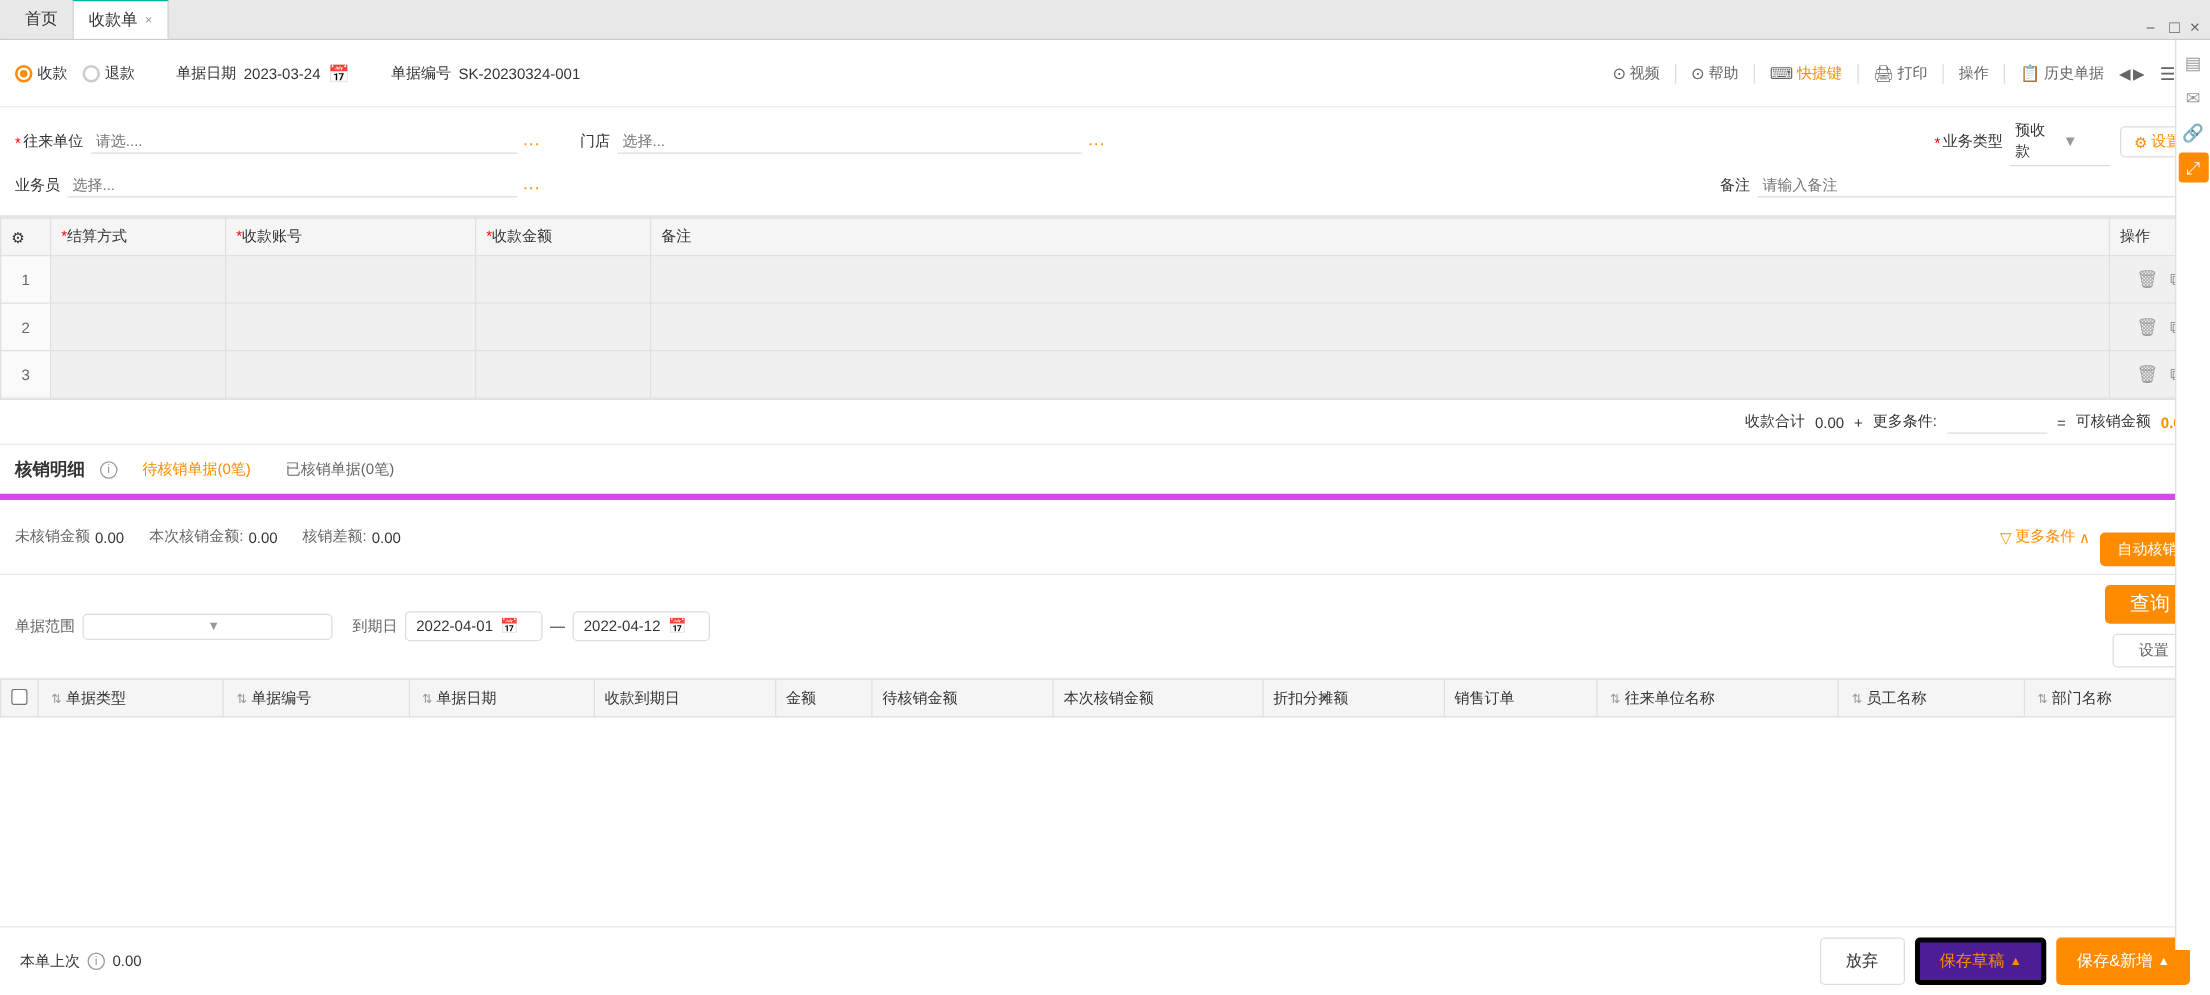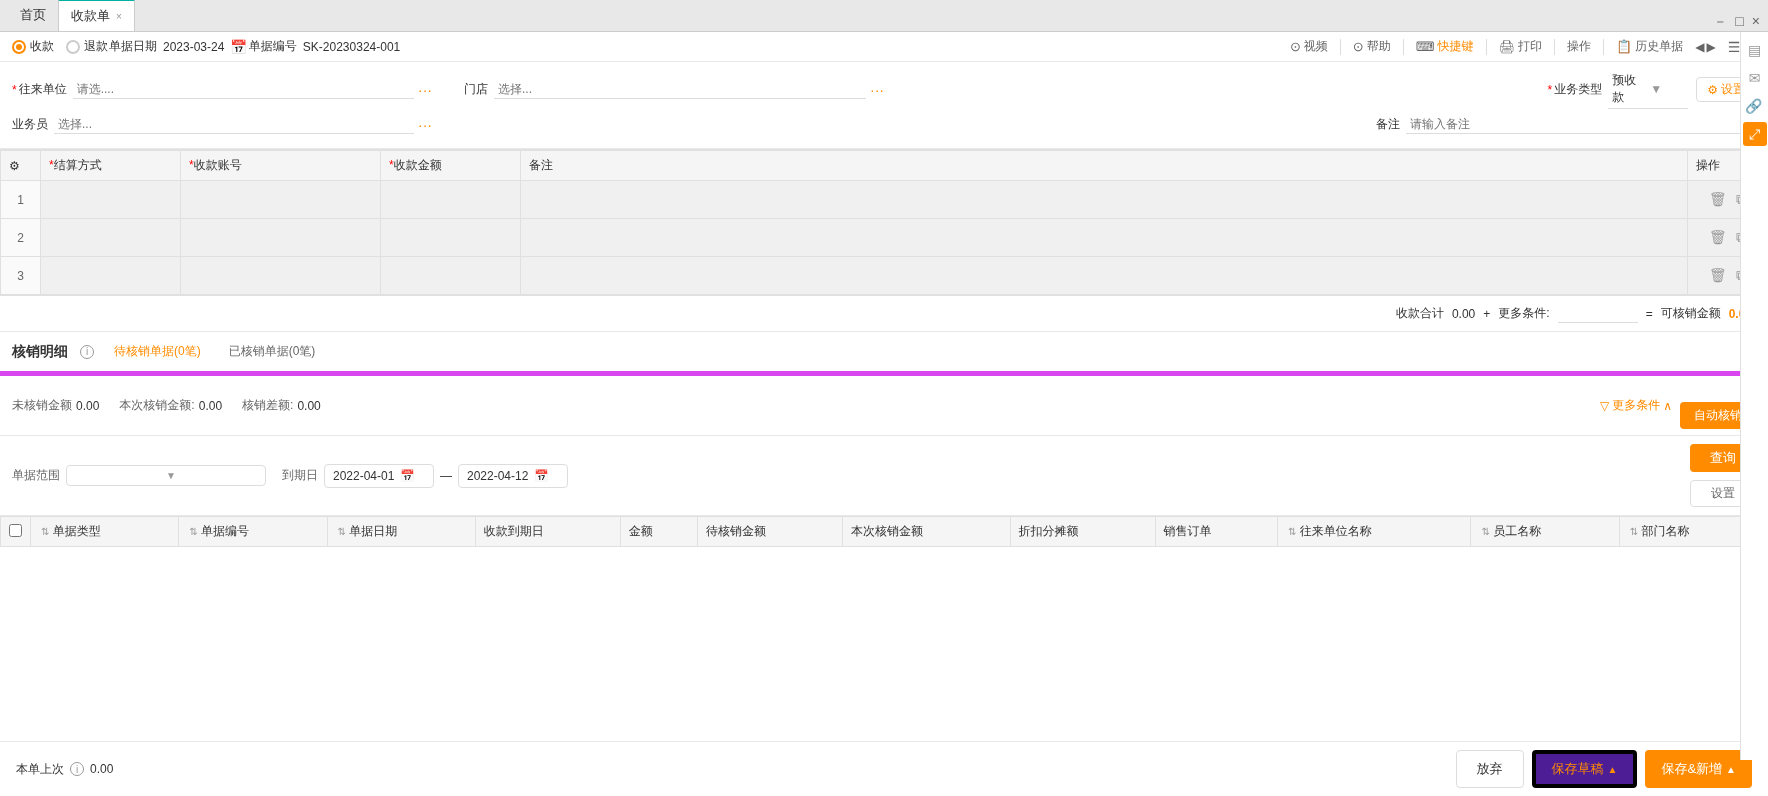--- a/index.html
+++ b/index.html
@@ -18,22 +18,22 @@
     .tab-item.active {
       background: #fff; border-left: 1px solid #ccc; border-right: 1px solid #ccc;
       border-top: 2px solid #00b0a0; color: #333;
     }
     .tab-close { margin-left: 6px; color: #999; font-size: 10px; cursor: pointer; }
     .tab-bar-actions { margin-left: auto; display: flex; gap: 8px; }
     .tab-bar-actions span { cursor: pointer; color: #666; font-size: 14px; }
 
     
     .toolbar {
-      display: flex; align-items: center; padding: 6px 12px;
-      background: #fff; border-bottom: 1px solid #e8e8e8; gap: 1px; flex-shrink: 0;
+      display: flex; align-items: center; padding: 18px 12px;
+      background: #fff; border-bottom: 1px solid #e8e8e8; gap: 33px; flex-shrink: 0;
     }
     .radio-group { display: flex; align-items: center; gap: 12px; }
     .radio-item { display: flex; align-items: center; gap: 4px; cursor: pointer; }
     .radio-dot {
       width: 14px; height: 14px; border-radius: 50%;
       border: 2px solid #ccc; display: flex; align-items: center; justify-content: center;
     }
     .radio-dot.active { border-color: #ff8c00; }
     .radio-dot.active::after {
       content: ''; width: 6px; height: 6px; border-radius: 50%; background: #ff8c00;
@@ -171,21 +171,21 @@
     .filter-date { display: flex; align-items: center; gap: 6px; }
     .date-input {
       border: 1px solid #ddd; border-radius: 4px; padding: 4px 8px;
       font-size: 12px; color: #333; display: flex; align-items: center; gap: 6px;
       cursor: pointer; background: #fff; min-width: 110px;
     }
     .date-icon { color: #999; font-size: 12px; }
     .filter-actions { margin-left: auto; display: flex; gap: 8px; flex-direction: column; align-items: flex-end; }
     .query-btn {
       background: #ff8c00; color: #fff; border: none; border-radius: 4px;
-      padding: 5px 20px; cursor: pointer; font-size: 13px;
+      padding: 5px 20px; cursor: pointer; font-size: 16px;
     }
     .settings-btn2 {
       background: #fff; border: 1px solid #ddd; border-radius: 4px;
       padding: 4px 20px; cursor: pointer; font-size: 12px; color: #666;
     }
 
     
     .writeoff-table-wrap { flex: 1; overflow: auto; background: #fff; }
     .writeoff-table { width: 100%; border-collapse: collapse; }
     .writeoff-table th {

